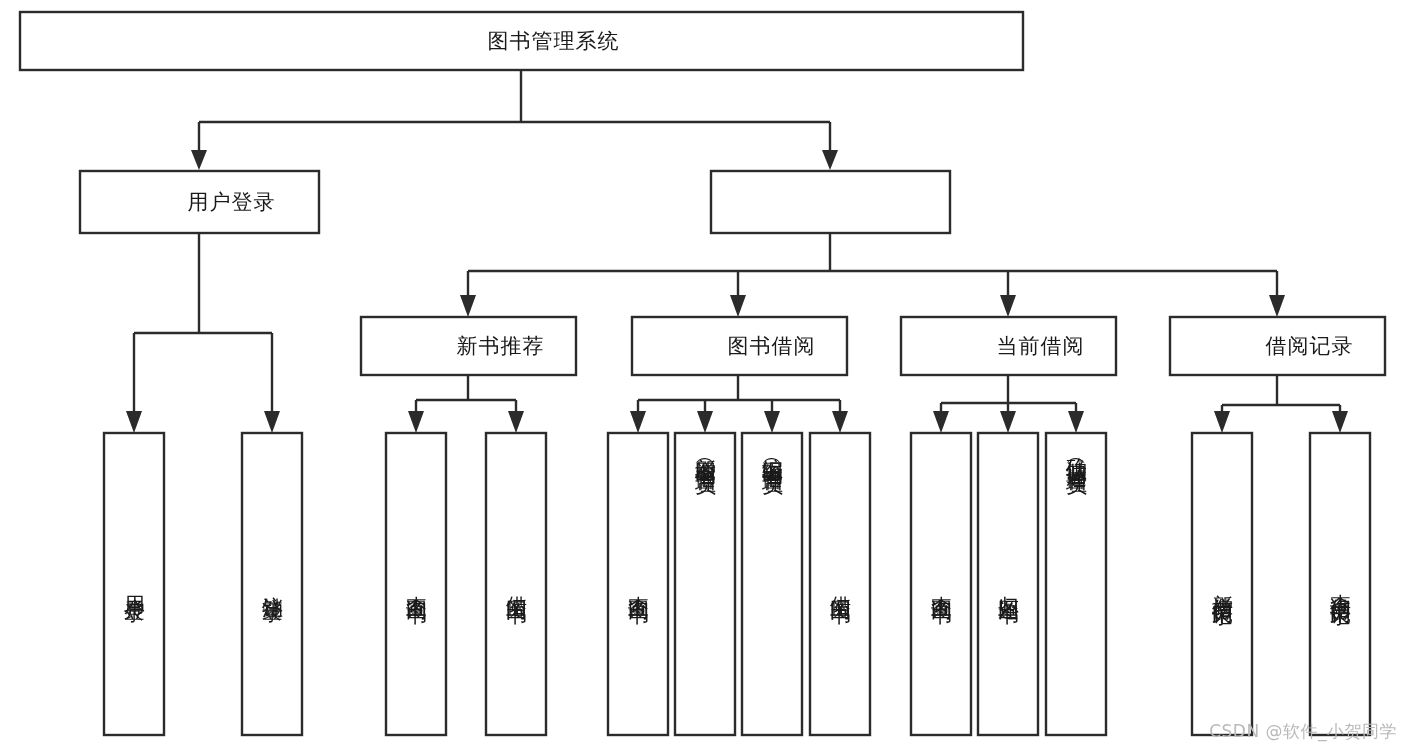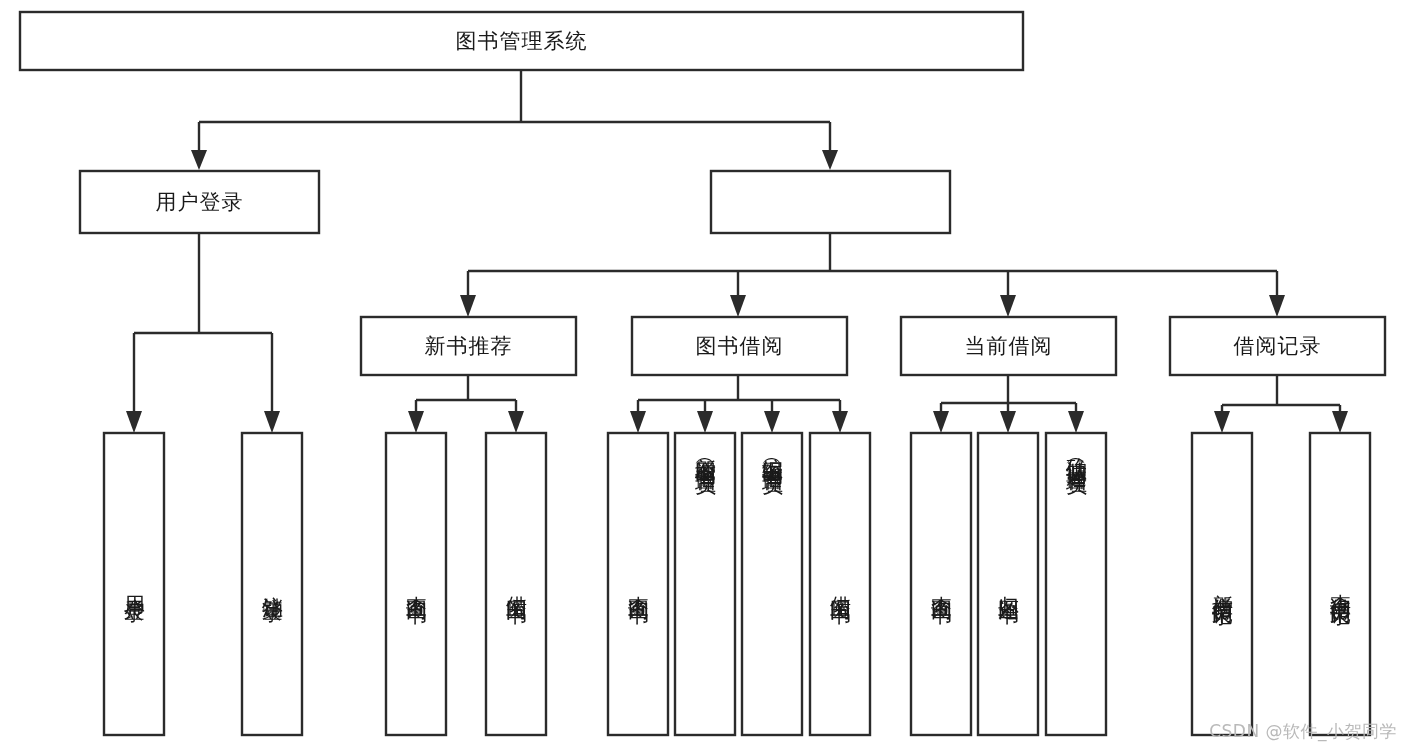--- a/index.html
+++ b/index.html
@@ -59,20 +59,21 @@
     letter-spacing: 2.5px;
     color: #1a1a1a;
     white-space: nowrap;
   }
   .hlabel-wrap {
     position: absolute;
     display: flex;
     align-items: center;
     justify-content: center;
     pointer-events: none;
+    margin-left: 32px;
   }
   .hlabel-text {
     font-family: "DejaVu Sans", "Liberation Sans", sans-serif;
     font-size: 21px;
     color: #1a1a1a;
     letter-spacing: 1px;
     white-space: nowrap;
   }
   #watermark {
     position: absolute;

